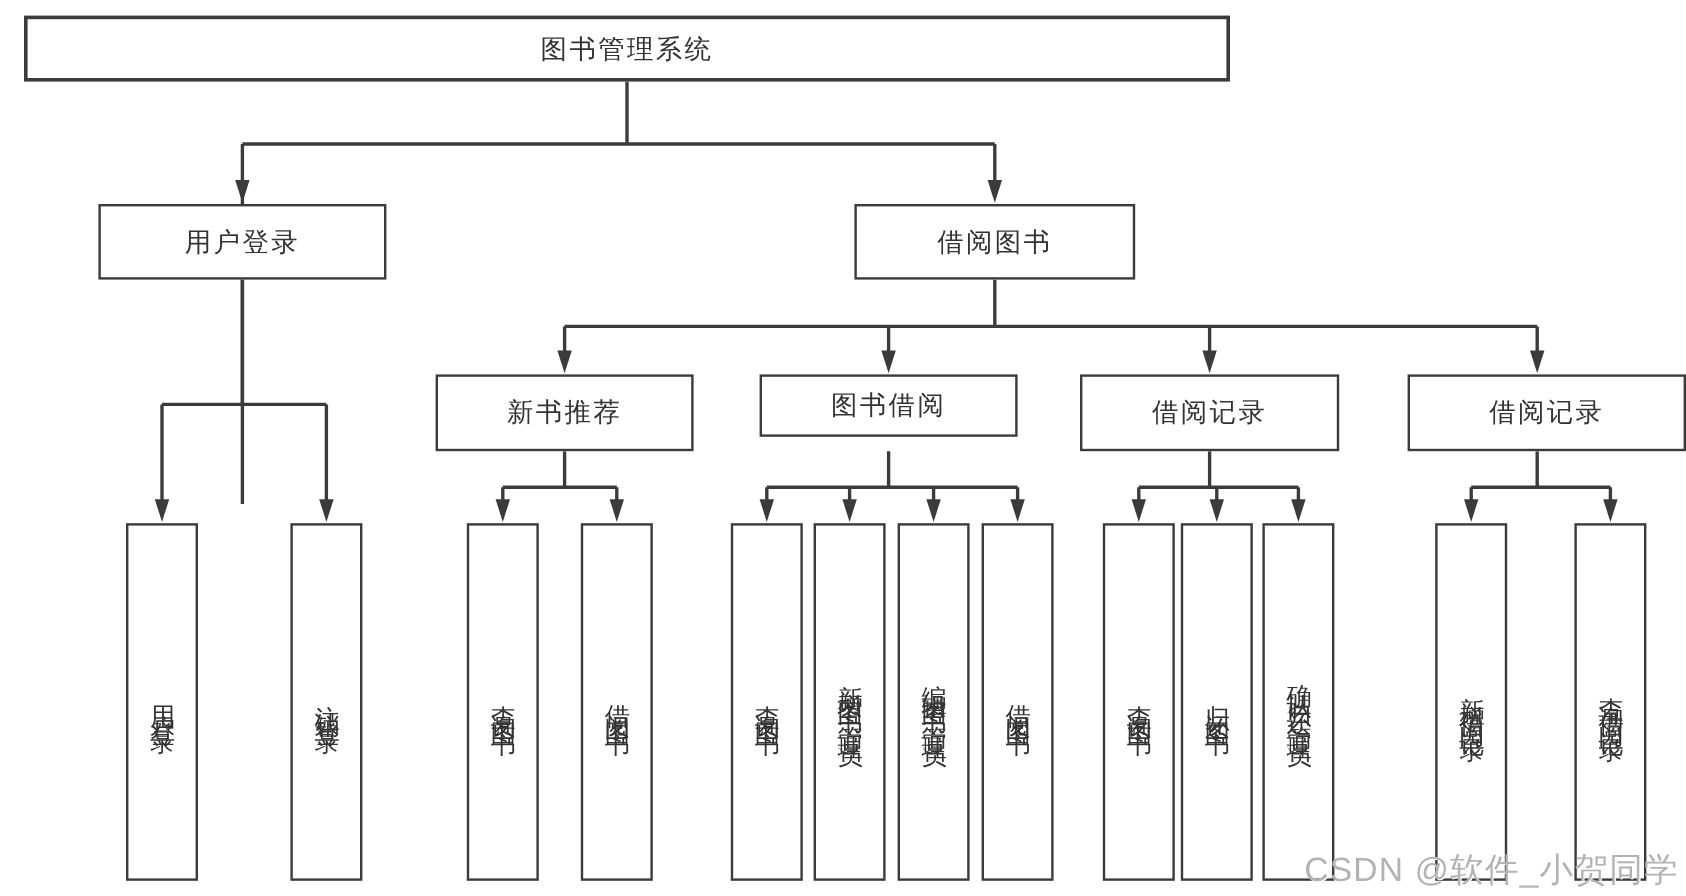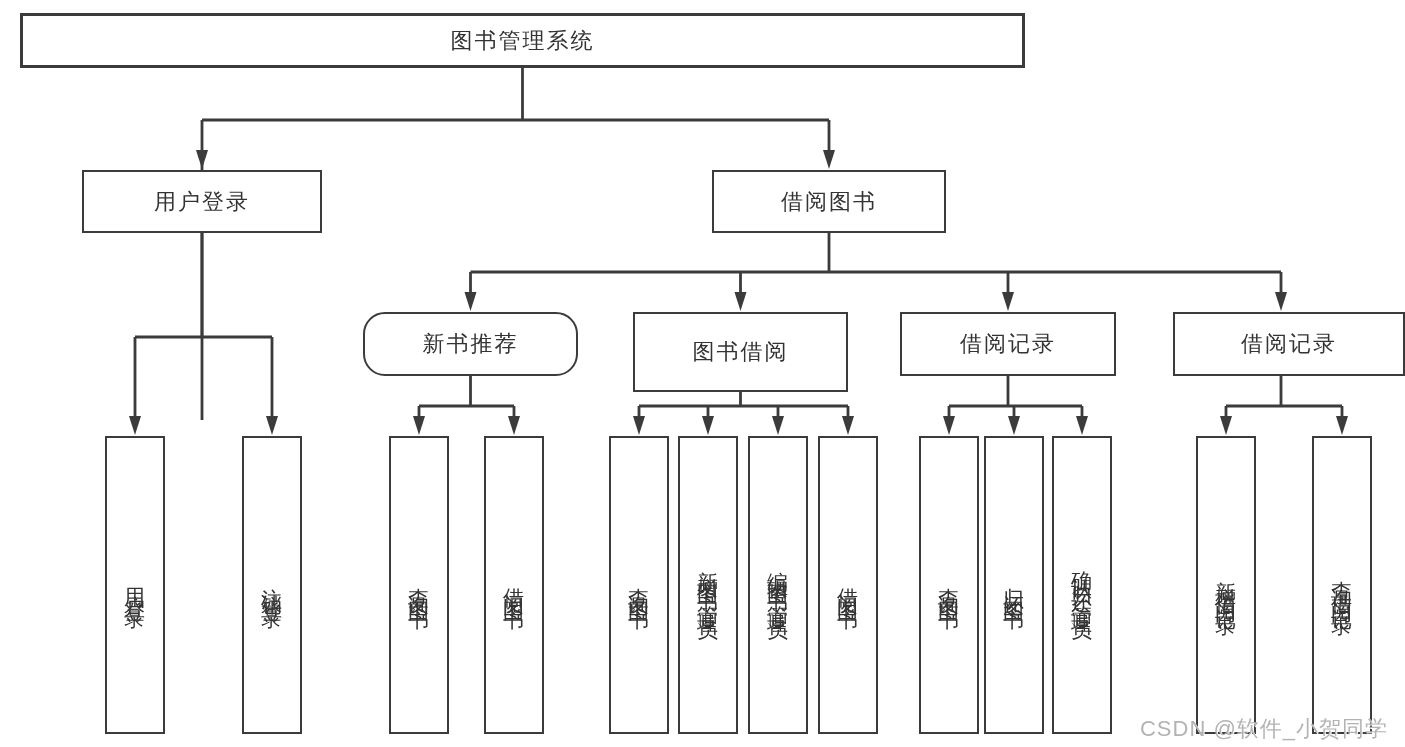--- a/index.html
+++ b/index.html
@@ -48,23 +48,23 @@
   .vtext {
     writing-mode: vertical-rl;
     text-orientation: mixed;
     font-size: 21px;
     letter-spacing: 7px;
     line-height: 1;
     white-space: nowrap;
   }
   .watermark {
     position: absolute;
-    right: 17px;
+    right: 6px;
     bottom: 3px;
-    font-size: 22px;
+    font-size: 28px;
     letter-spacing: 1px;
     color: var(--watermark);
     text-shadow: 1px 1px 0 #ffffff;
     z-index: 5;
     white-space: nowrap;
     margin-left: 42px;
   }
 </style>
 </head>
 <body>
@@ -118,24 +118,24 @@
     <span class="hlabel">图书管理系统</span>
   </div>
 
   <div class="box" style="left:82px; top:170px; width:240px; height:63px;">
     <span class="hlabel">用户登录</span>
   </div>
   <div class="box" style="left:712px; top:170px; width:234px; height:63px;">
     <span class="hlabel">借阅图书</span>
   </div>
 
-  <div class="box" style="left:363px; top:312px; width:215px; height:64px;border-radius:22px;">
+  <div class="box" style="left:363px; top:312px; width:215px; height:64px;">
     <span class="hlabel">新书推荐</span>
   </div>
-  <div class="box" style="left:633px; top:312px; width:215px; height:80px;">
+  <div class="box" style="left:633px; top:312px; width:215px; height:52px;">
     <span class="hlabel">图书借阅</span>
   </div>
   <div class="box" style="left:900px; top:312px; width:216px; height:64px;">
     <span class="hlabel">借阅记录</span>
   </div>
   <div class="box" style="left:1173px; top:312px; width:232px; height:64px;">
     <span class="hlabel">借阅记录</span>
   </div>
 
   <div class="box leaf" style="left:105px;">

